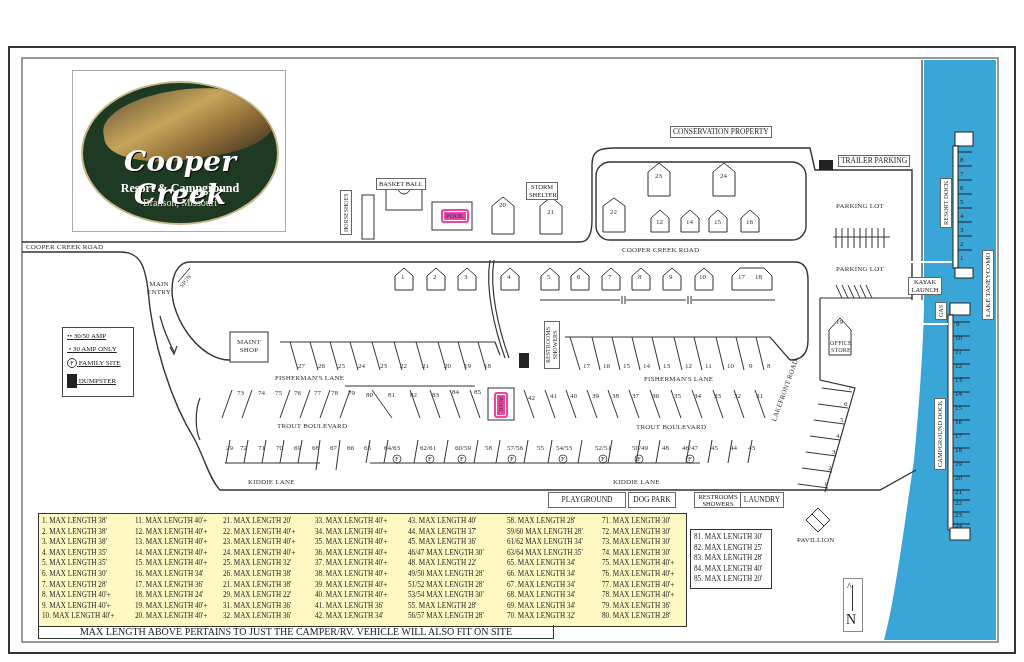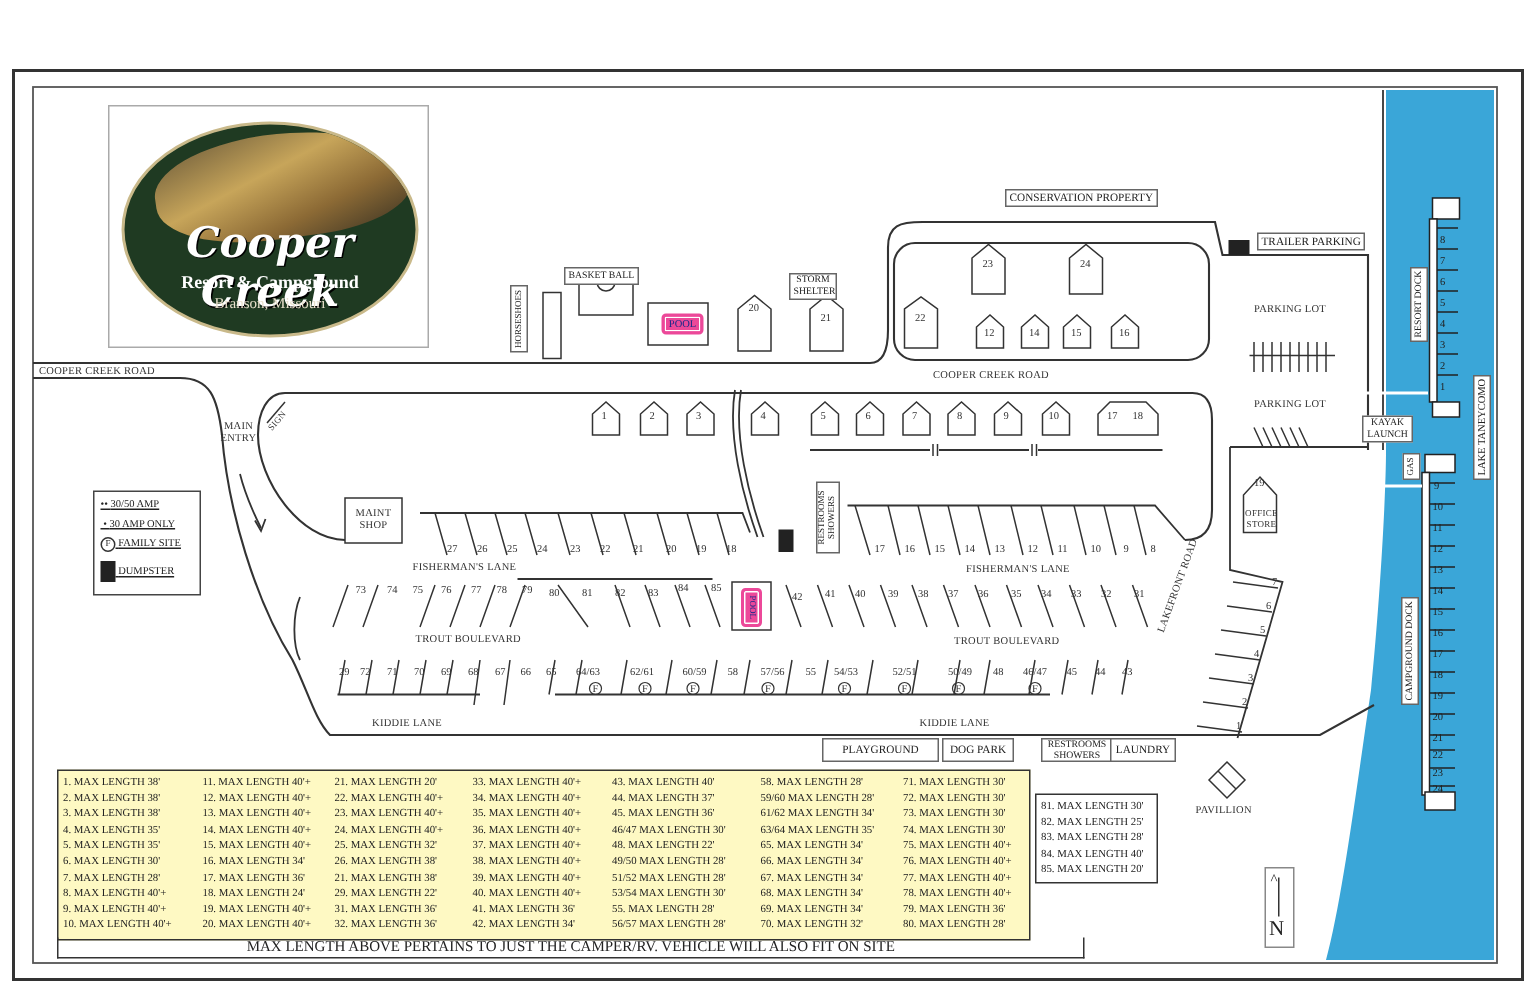--- a/index.html
+++ b/index.html
@@ -5,21 +5,21 @@
   html,body{margin:0;padding:0;background:#fff;}
   body{width:1024px;height:662px;position:relative;overflow:hidden;font-family:"Liberation Serif","DejaVu Serif",serif;color:#222;}
   .frame{position:absolute;left:8px;top:46px;width:1008px;height:608px;border:2px solid #333;box-sizing:border-box;}
   svg.map{position:absolute;left:0;top:0;}
   .lbl{position:absolute;font-size:7px;letter-spacing:0.2px;white-space:nowrap;color:#333;}
   .boxlbl{position:absolute;border:1px solid #666;font-size:7.5px;padding:0 2px;background:#fff;white-space:nowrap;line-height:10px;}
   .legend{position:absolute;left:62px;top:327px;width:70px;height:68px;border:1px solid #444;background:#fff;font-size:7px;}
   .legend div{position:absolute;left:4px;white-space:nowrap;text-decoration:underline;}
   .len-table{position:absolute;left:38px;top:513px;width:647px;height:112px;border:1px solid #333;background:#fef9c3;}
   .len-col{position:absolute;top:2px;font-size:7.2px;line-height:10.6px;white-space:nowrap;}
-  .len-note{position:absolute;left:38px;top:625px;width:685px;height:14px;border:1px solid #333;border-top:none;font-size:10px;text-align:center;line-height:14px;box-sizing:border-box;}
+  .len-note{position:absolute;left:38px;top:625px;width:516px;height:14px;border:1px solid #333;border-top:none;font-size:10px;text-align:center;line-height:14px;box-sizing:border-box;}
   .len-table2{position:absolute;left:690px;top:513px;width:80px;height:58px;border:1px solid #333;background:#fff;margin-top:16px;}
   .logo{position:absolute;left:72px;top:70px;width:212px;height:160px;border:1px solid #aaa;background:#fff;}
   .logo-oval{position:absolute;left:8px;top:10px;width:194px;height:140px;border-radius:50%;background:#1f3a22;border:2px solid #c9b98a;overflow:hidden;}
   .logo-fish{position:absolute;left:20px;top:6px;width:170px;height:70px;border-radius:50% 60% 40% 50%;background:linear-gradient(160deg,#6b5a3a,#c7a55a 40%,#8c6a35 70%,#3e3524);transform:rotate(-8deg);}
   .logo-title{position:absolute;left:0;width:100%;top:62px;text-align:center;color:#fff;font-size:28px;font-weight:bold;font-style:italic;font-family:"DejaVu Serif",serif;text-shadow:1px 1px 0 #000;}
   .logo-sub{position:absolute;left:0;width:100%;top:98px;text-align:center;color:#fff;font-size:12px;font-weight:bold;}
   .logo-loc{position:absolute;left:0;width:100%;top:114px;text-align:center;color:#e8e0cc;font-size:10px;}
   .pool{position:absolute;background:#ec4899;border:2px solid #ec4899;border-radius:3px;color:#1a2a8a;font-size:7px;text-align:center;box-shadow:0 0 0 1px #fff inset;}
   .house-num{font-size:7px;fill:#333;font-family:"Liberation Serif",serif;}
   .dock-num{font-size:7px;fill:#222;font-family:"Liberation Serif",serif;}

